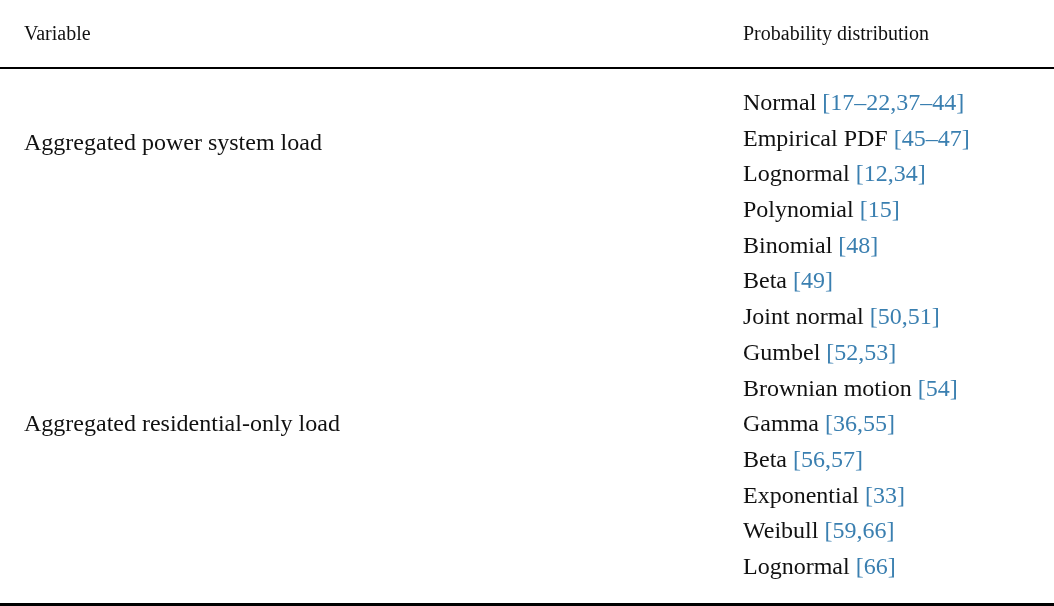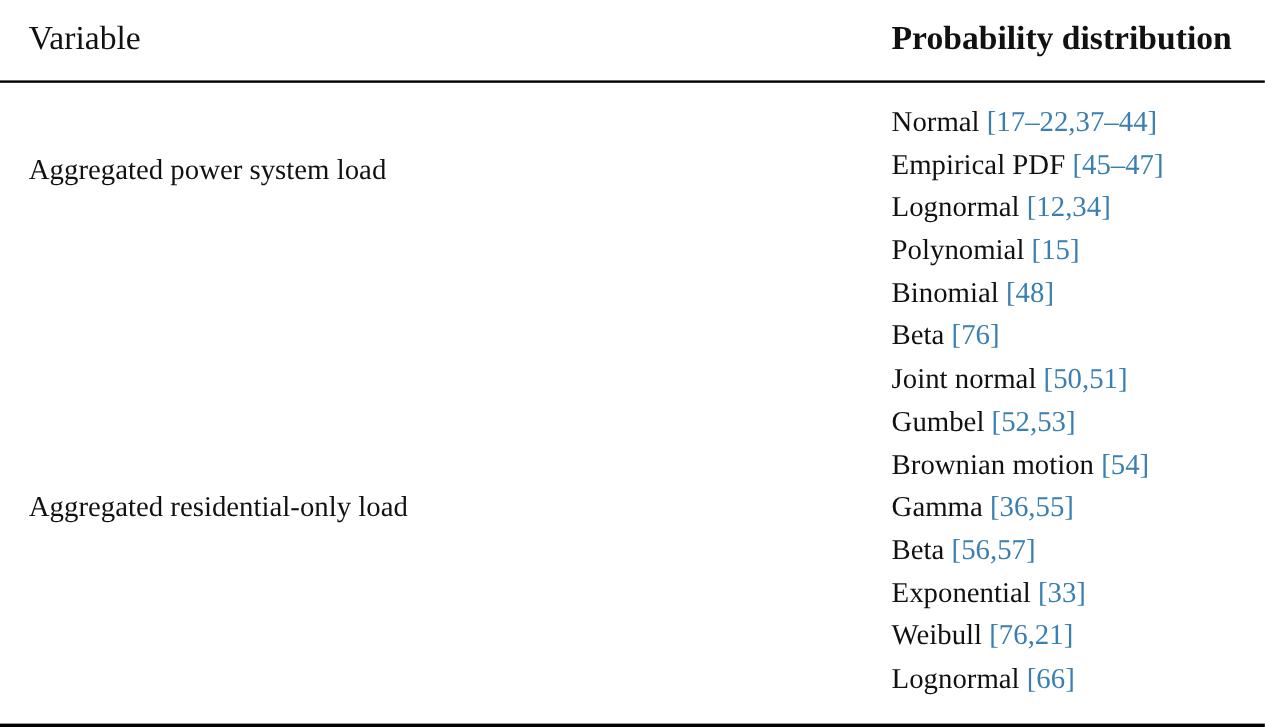--- a/index.html
+++ b/index.html
@@ -11,27 +11,27 @@
       width: 1054px;
       height: 606px;
       position: relative;
       overflow: hidden;
       font-family: "DejaVu Serif", "Liberation Serif", serif;
       color: #111111;
     }
     .hdr {
       position: absolute;
       top: 16px;
-      font-size: 28px;
+      font-size: 20px;
       line-height: 34px;
       font-family: "Liberation Serif", "DejaVu Serif", serif;
       color: #111;
     }
     .hdr-var { left: 24px; }
-    .hdr-dist { left: 743px; font-weight: bold; }
+    .hdr-dist { left: 743px; }
     .rule-top {
       position: absolute;
       left: 0;
       width: 1054px;
       top: 67px;
       height: 2px;
       background: #000;
     }
     .rule-bottom {
       position: absolute;
@@ -81,25 +81,25 @@
 
   <div class="var-cell" style="top:85px;margin-top:40px;">Aggregated power system load</div>
   <div class="var-cell" style="top:406px;">Aggregated residential-only load</div>
 
   <ul class="dist-list">
     <li class="dist-item"><span class="dist-name">Normal</span><span class="cite">[17–22,37–44]</span></li>
     <li class="dist-item"><span class="dist-name">Empirical PDF</span><span class="cite">[45–47]</span></li>
     <li class="dist-item"><span class="dist-name">Lognormal</span><span class="cite">[12,34]</span></li>
     <li class="dist-item"><span class="dist-name">Polynomial</span><span class="cite">[15]</span></li>
     <li class="dist-item"><span class="dist-name">Binomial</span><span class="cite">[48]</span></li>
-    <li class="dist-item"><span class="dist-name">Beta</span><span class="cite">[76]</span></li>
+    <li class="dist-item"><span class="dist-name">Beta</span><span class="cite">[49]</span></li>
     <li class="dist-item"><span class="dist-name">Joint normal</span><span class="cite">[50,51]</span></li>
     <li class="dist-item"><span class="dist-name">Gumbel</span><span class="cite">[52,53]</span></li>
     <li class="dist-item"><span class="dist-name">Brownian motion</span><span class="cite">[54]</span></li>
     <li class="dist-item"><span class="dist-name">Gamma</span><span class="cite">[36,55]</span></li>
     <li class="dist-item"><span class="dist-name">Beta</span><span class="cite">[56,57]</span></li>
     <li class="dist-item"><span class="dist-name">Exponential</span><span class="cite">[33]</span></li>
-    <li class="dist-item"><span class="dist-name">Weibull</span><span class="cite">[76,21]</span></li>
+    <li class="dist-item"><span class="dist-name">Weibull</span><span class="cite">[59,66]</span></li>
     <li class="dist-item"><span class="dist-name">Lognormal</span><span class="cite">[66]</span></li>
   </ul>
 
   <div class="rule-bottom"></div>
 </div>
 
 </body></html>

